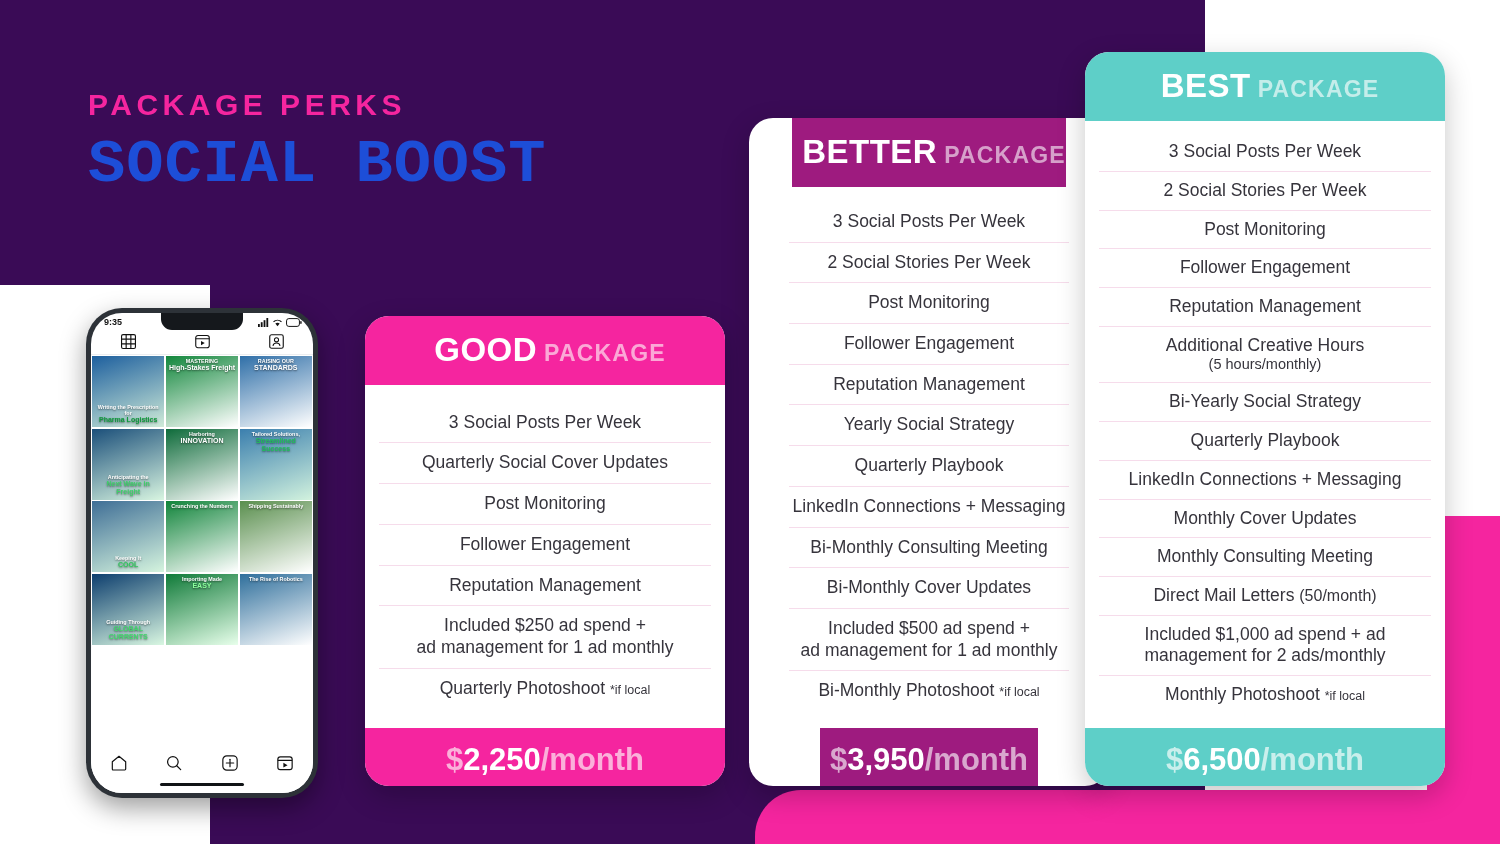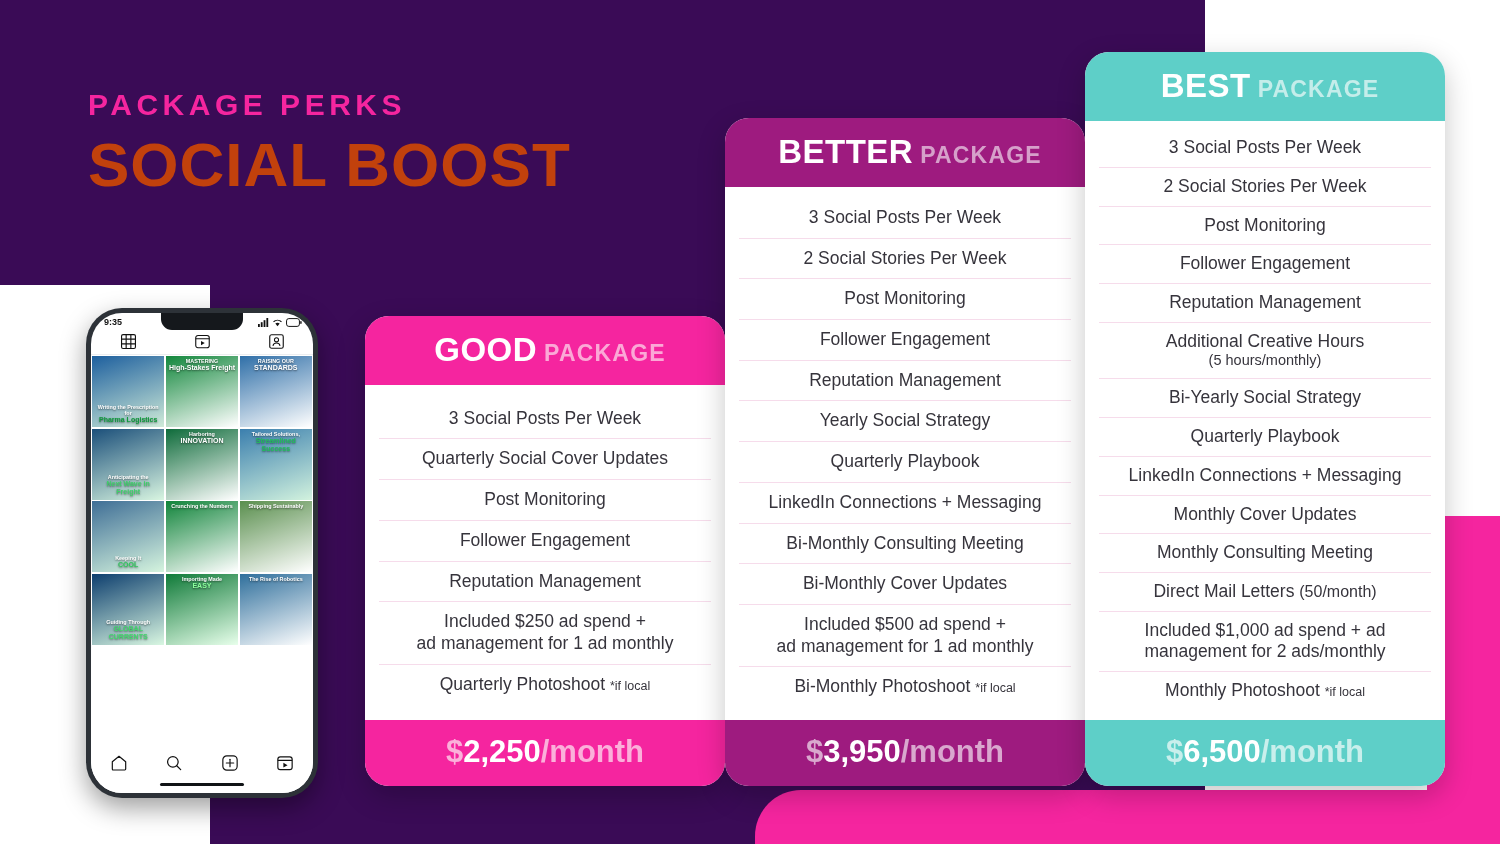--- a/index.html
+++ b/index.html
@@ -48,26 +48,27 @@
 
   
   #headline { position: absolute; left: 88px; top: 88px; }
   #kicker {
     color: #F5259F;
     font-size: 30px;
     font-weight: bold;
     letter-spacing: 4.5px;
   }
   #title {
-    color: #c2410c;
+    color: #1d4ed8;
     font-size: 62px;
     font-weight: bold;
     letter-spacing: 1px;
     margin-top: 10px;
     line-height: 1.05;
+    font-family: Liberation Mono, monospace;
   }
 
   
   #phone {
     position: absolute;
     left: 86px; top: 308px;
     width: 232px; height: 490px;
     background: #2d3238;
     border-radius: 36px;
     padding: 5px;
@@ -156,21 +157,21 @@
     position: absolute;
     width: 360px;
     border-radius: 24px;
     background: #ffffff;
     box-shadow: 0 10px 28px rgba(0,0,0,.22);
     overflow: hidden;
     display: flex;
     flex-direction: column;
   }
   #card-good   { left: 365px;  top: 316px; height: 470px; }
-  #card-better { left: 725px;  top: 118px; height: 668px; }
+  #card-better { left: 749px;  top: 118px; height: 668px; align-items: center; }
   #card-best   { left: 1085px; top: 52px;  height: 734px; }
 
   .card-header {
     text-align: center;
     padding: 15px 0 16px 10px;
   }
   .card-header .tier {
     font-size: 33px;
     font-weight: bold;
     color: #ffffff;
@@ -207,21 +208,21 @@
   .feature:last-child { border-bottom: none; }
   .feature .sub-inline { font-size: 16px; }
   .feature .sub-line { display: block; font-size: 14.5px; }
   .feature .note { font-size: 12.5px; }
 
   #card-better .feature { font-size: 17.5px; padding: 9px 4px; }
   #card-best   .feature { font-size: 17.5px; padding: 8px 2px; }
 
   .price-bar {
     text-align: center;
-    padding: 14px 10px 16px 10px;
+    padding: 14px 10px 8px 10px;
     font-size: 31px;
     font-weight: bold;
     color: #ffffff;
   }
   .price-bar .accent-light { font-weight: bold; }
   #card-good   .price-bar { background: #F5259F; }
   #card-better .price-bar { background: #9E1B7F; }
   #card-best   .price-bar { background: #5ECFC8; }
   #card-good   .price-bar .accent-light { color: #FBB0DA; }
   #card-better .price-bar .accent-light { color: #D9A8CE; }

